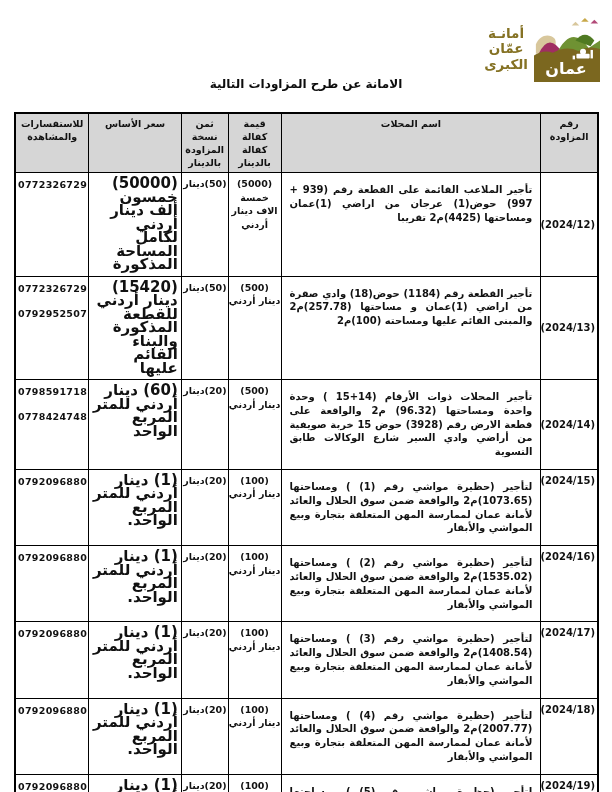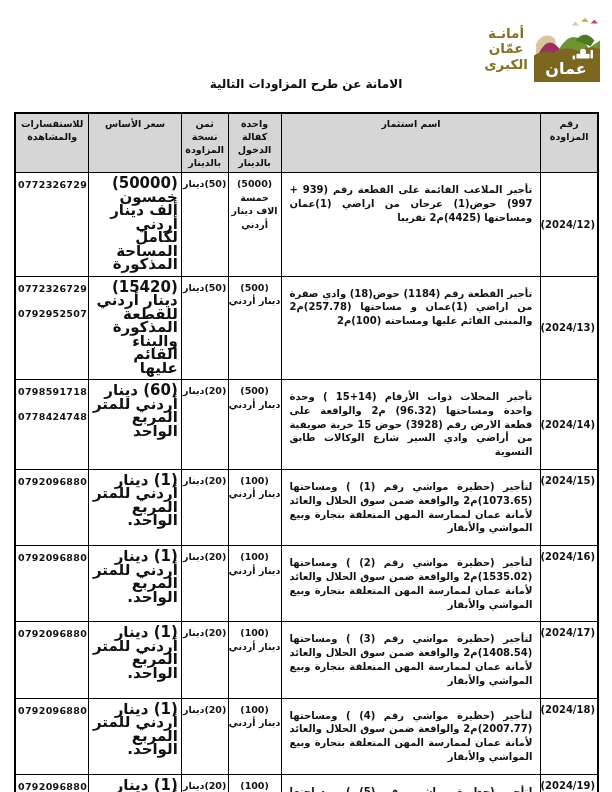--- a/index.html
+++ b/index.html
@@ -31,21 +31,21 @@
   tbody tr:nth-child(4){height:73px}
   tbody tr:nth-child(5){height:62px}
   tbody tr:nth-child(6){height:64px}
   tbody tr:nth-child(7){height:66px}
   tbody tr:nth-child(8){height:74px}
 
   .cell-number{font-size:10px;padding:5px 2px;}
   tbody tr:nth-child(-n+3) .cell-number{vertical-align:middle;}
   .cell-name{text-align:justify;text-align-last:auto;padding:10px 8px;line-height:13.8px;font-size:10px;}
   .cell-guarantee{text-align:center;padding:4px 0;line-height:13.5px;font-size:9.5px;}
-  .cell-copy{text-align:center;padding:4px 1px;line-height:13.5px;font-size:9.5px;}
+  .cell-copy{padding:4px 1px;line-height:13.5px;font-size:9.5px;}
   .cell-base{text-align:right;padding:4px 3px;line-height:13.5px;font-size:15px;}
   .cell-phones{text-align:center;padding:6px 2px;font-size:9.5px;}
   .phone{direction:ltr;unicode-bidi:embed;margin-bottom:14px;letter-spacing:0.3px;}
 </style>
 </head>
 <body>
 
 <div class="page">
 
   <div class="logo-row">
@@ -83,22 +83,22 @@
       <col class="col0">
         <col class="col1">
         <col class="col2">
       <col class="col3">
         <col class="col4">
         <col class="col5">
     </colgroup>
     <thead>
       <tr id="thead-row">
           <th class="col0">رقم المزاودة</th>
-          <th class="col1">اسم استثمار</th>
-          <th class="col2">واحدة كفالة الدخول بالدينار</th>
+          <th class="col1">اسم المحلات</th>
+          <th class="col2">قيمة كفالة كفالة بالدينار</th>
           <th class="col3">ثمن نسخة المزاودة بالدينار</th>
           <th class="col4">سعر الأساس</th>
           <th class="col5">للاستفسارات والمشاهدة</th>
         </tr>
     </thead>
     <tbody id="table-body">
         <tr>
           <td class="cell-number">(2024/12)</td>
           <td class="cell-name">تأجير الملاعب القائمة على القطعة رقم (939 + 997) حوض(1) عرجان من اراضي (1)عمان ومساحتها (4425)م2 تقريبا</td>
           <td class="cell-guarantee">(5000) خمسة الاف دينار أردني</td>

